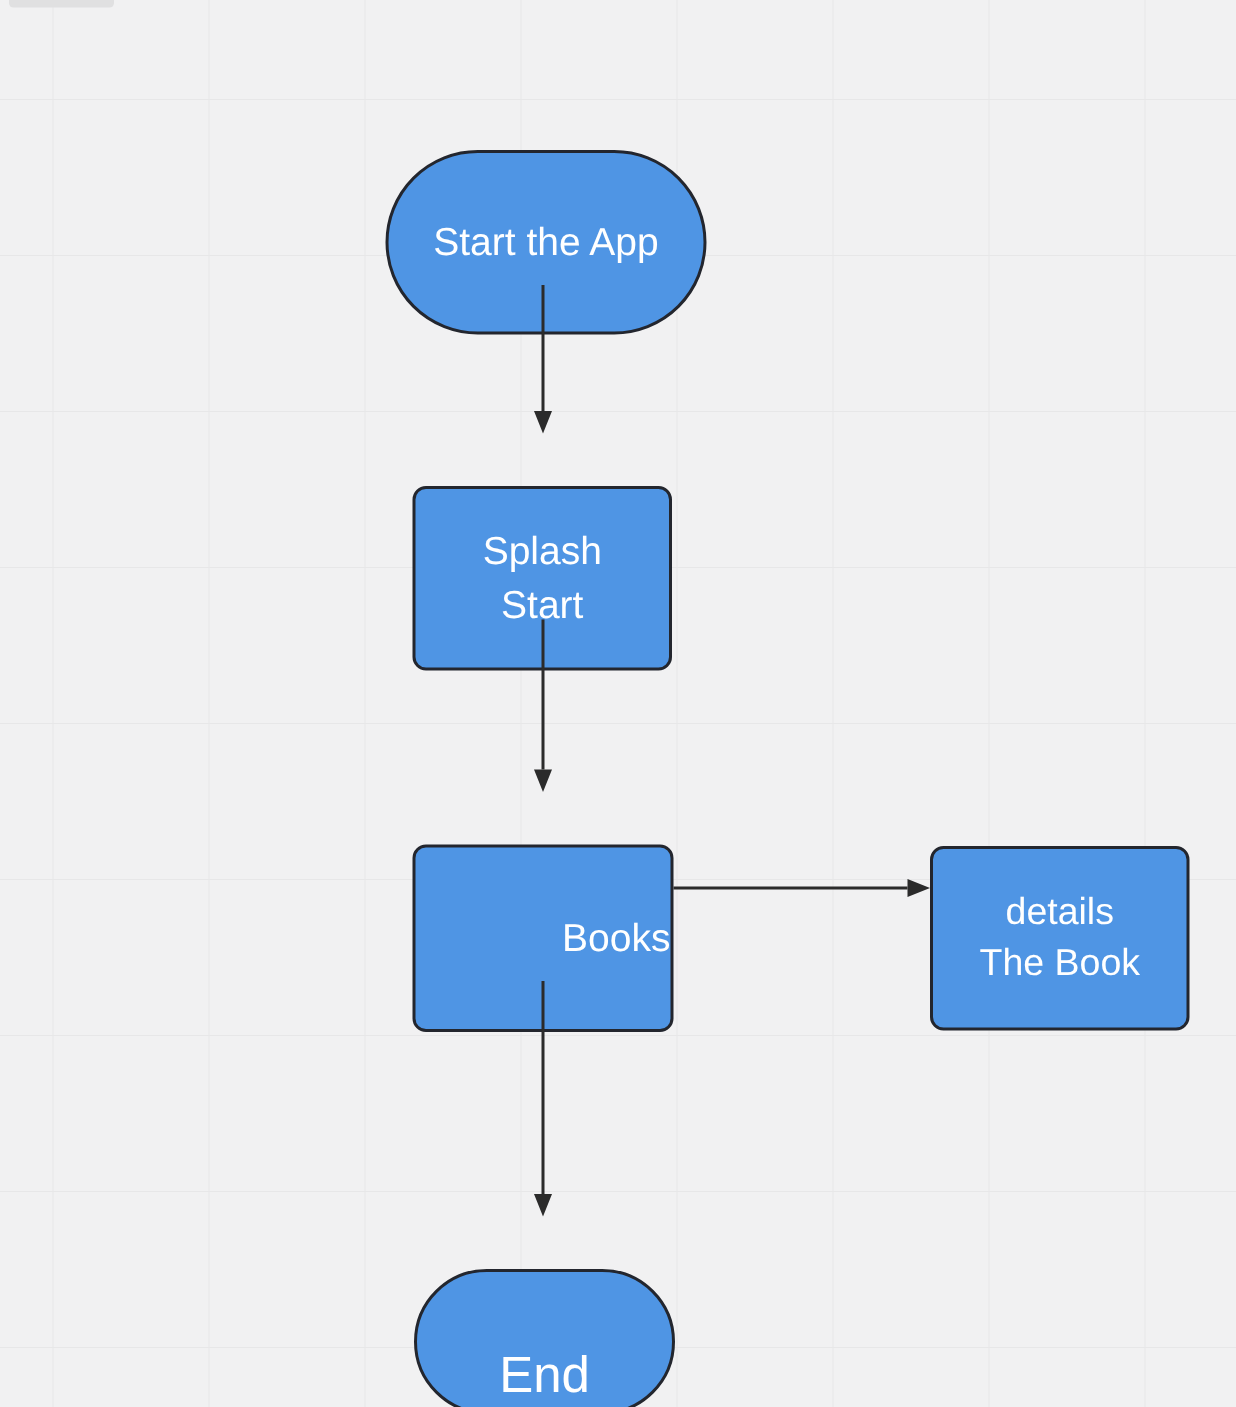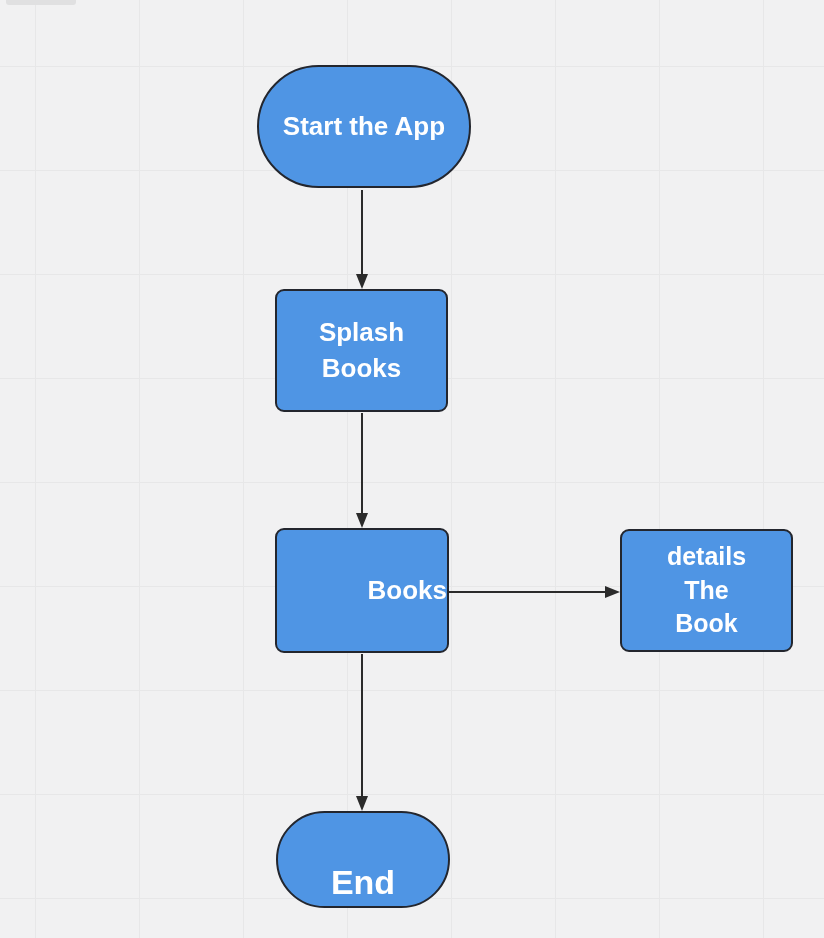--- a/index.html
+++ b/index.html
@@ -23,21 +23,21 @@
     background-position:35px 66px;
   }
   .artifact{
     position:absolute;left:6px;top:0;width:70px;height:5px;
     background:#e0e0e1;border-radius:0 0 3px 3px;
   }
   .node{
     position:absolute;display:flex;align-items:center;justify-content:center;
     text-align:center;background:var(--node-fill-color);
     border:2px solid var(--node-border-color);
-    color:var(--node-text-color);font-weight:700;font-size:26px;line-height:1.35;
+    color:var(--node-text-color);font-weight:400;font-size:26px;line-height:1.35;margin-top:35px;
   }
   #n-start{left:257px;top:65px;width:214px;height:123px;border-radius:62px;}
   #n-splash{left:275px;top:289px;width:173px;height:123px;border-radius:9px;padding:0 30px;}
   #n-books{left:275px;top:528px;width:174px;height:125px;border-radius:9px;justify-content:flex-end;}
   #n-details{left:620px;top:529px;width:173px;height:123px;border-radius:9px;font-size:25px;padding:0 30px;}
   #n-end{left:276px;top:811px;width:174px;height:97px;border-radius:49px;font-size:34px;align-items:flex-end;}
   .edge{position:absolute;}
   .edge .line{position:absolute;background:var(--edge-color);}
   .edge.v{width:12px;}
   .edge.v .line{left:5px;top:0;width:2px;}
@@ -59,21 +59,21 @@
 
 <div class="canvas">
 
   <div class="artifact"></div>
 
   <div class="node" id="n-start">
     <span>Start the App</span>
   </div>
 
   <div class="node" id="n-splash">
-    <span>Splash Books</span>
+    <span>Splash Start</span>
   </div>
 
   <div class="node" id="n-books">
     <span>Books</span>
   </div>
 
   <div class="node" id="n-details">
     <span>details The Book</span>
   </div>
 

